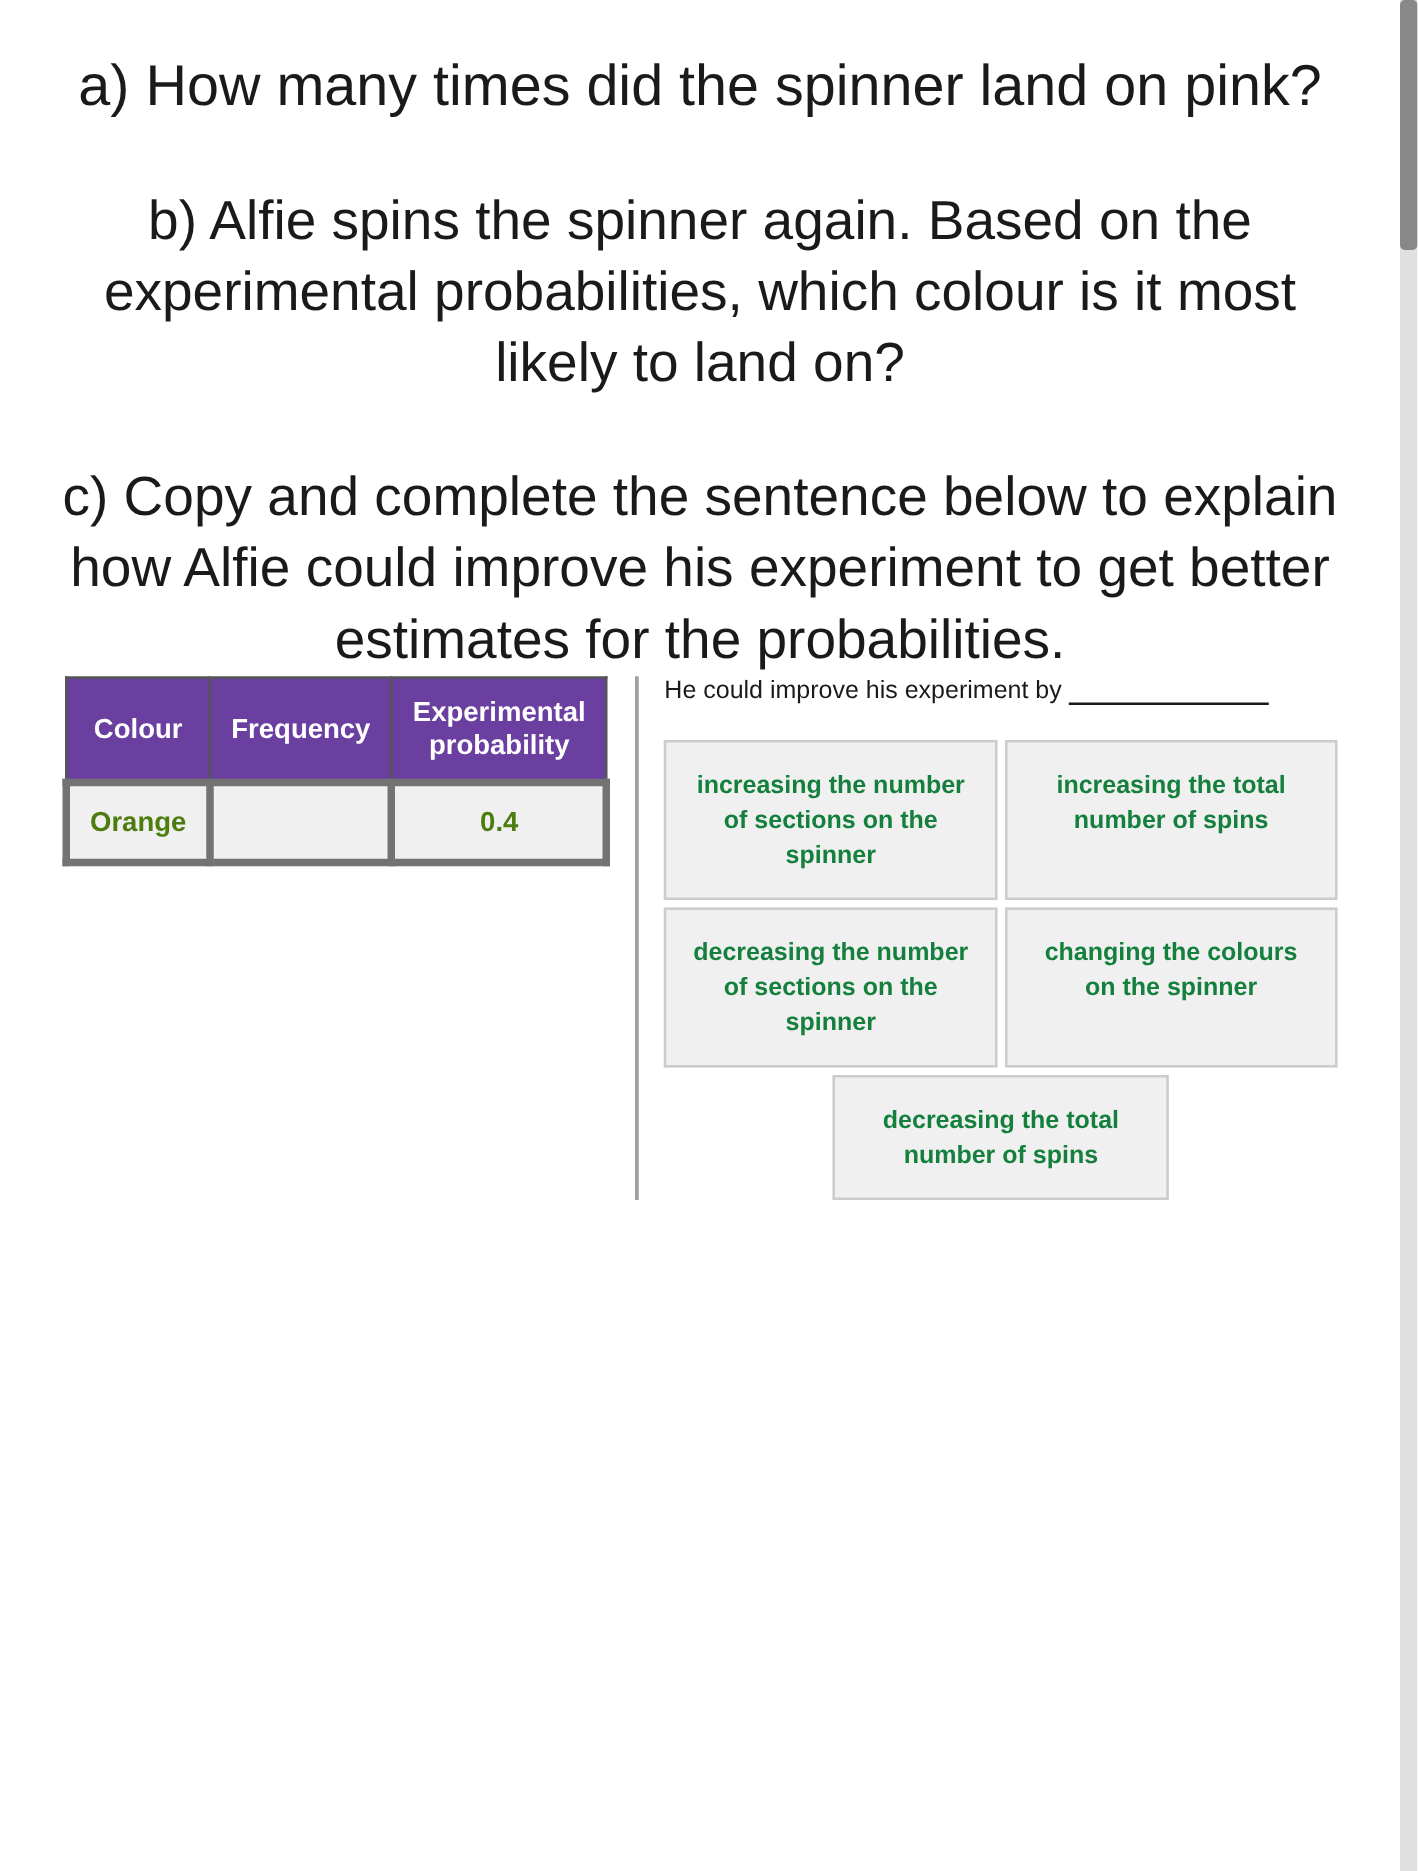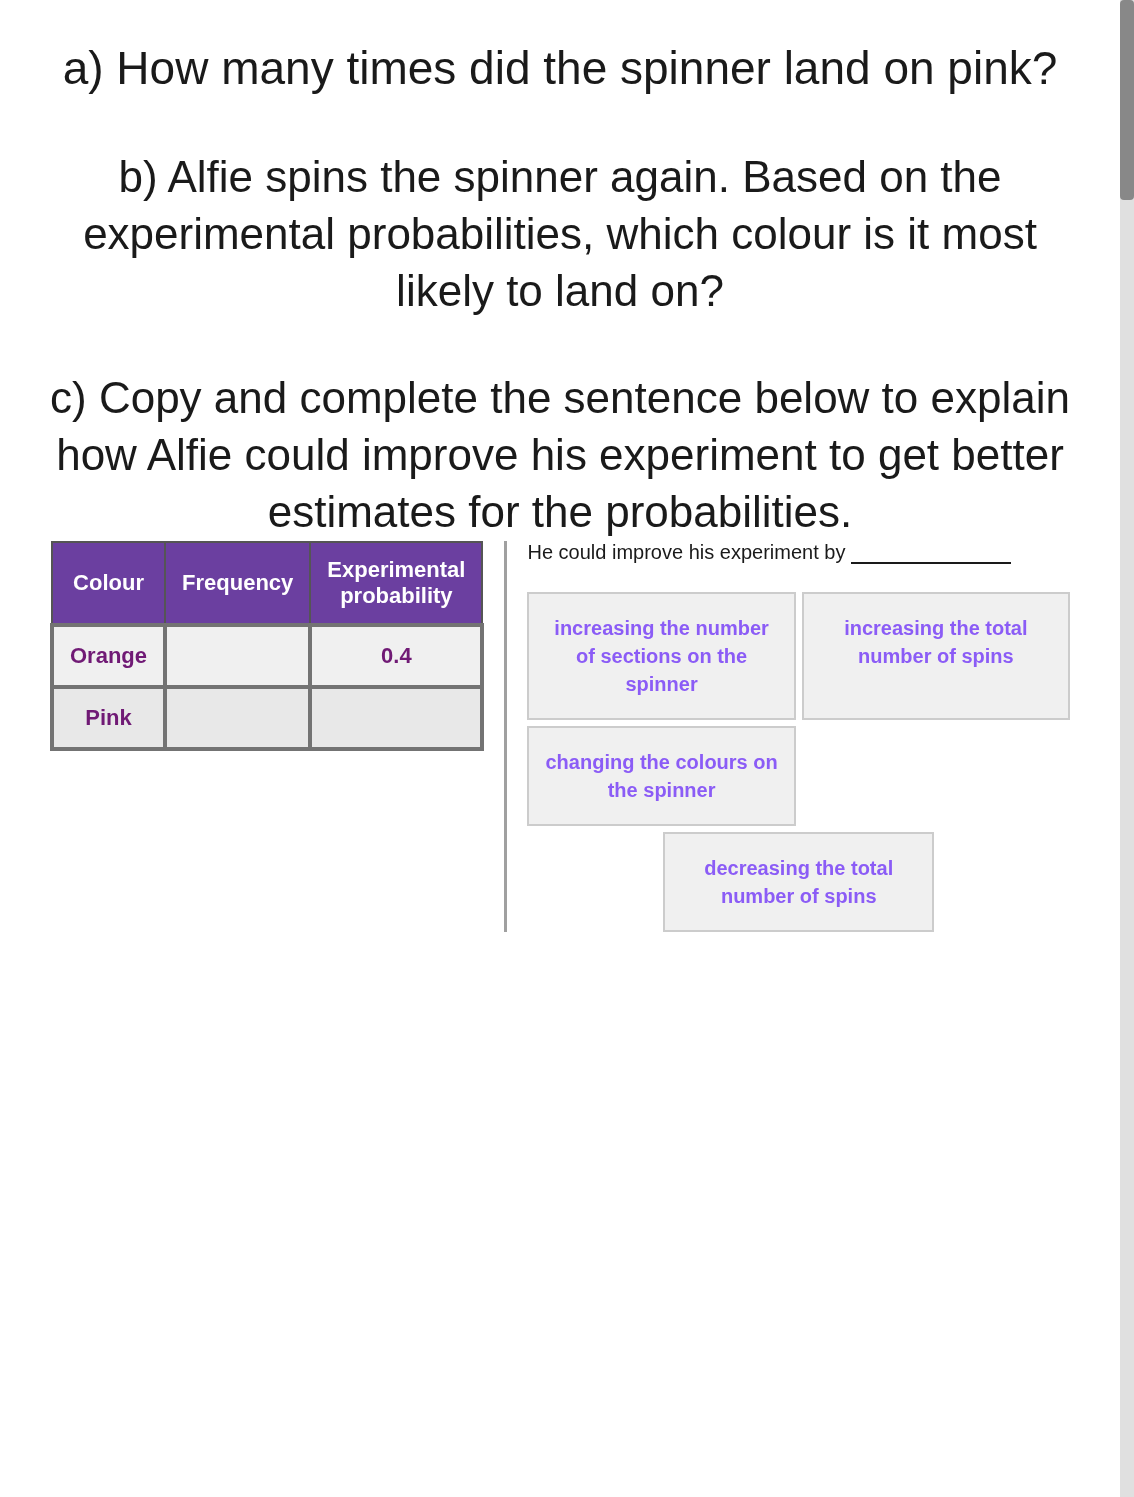--- a/index.html
+++ b/index.html
@@ -88,23 +88,23 @@
       padding: 14px 16px;
       text-align: center;
       font-weight: bold;
       border: 2px solid #555;
     }
 
     table tbody tr td {
       background: #f0f0f0;
       padding: 16px 16px;
       text-align: center;
-      border: 4px solid #737373;
+      border: 6px solid #737373;
       font-weight: bold;
-      color: #701a75;
+      color: #4d7c0f;
     }
 
     table tbody tr:nth-child(even) td {
       background: #e8e8e8;
     }
 
     
     .divider {
       width: 3px;
       background: #a0a0a0;
@@ -137,21 +137,21 @@
       gap: 6px;
     }
 
     .option-cell {
       background: #f0f0f0;
       border: 2px solid #cccccc;
       padding: 20px 16px;
       text-align: center;
       font-size: 20px;
       font-weight: bold;
-      color: #8b5cf6;
+      color: #15803d;
       line-height: 1.4;
     }
 
     .option-cell.span-full {
       grid-column: 1 / -1;
       
       width: 50%;
       margin: 0 auto;
     }
   </style>
@@ -184,44 +184,42 @@
           <th>Frequency</th>
           <th>Experimental probability</th>
         </tr>
       </thead>
       <tbody>
         <tr>
           <td>Orange</td>
           <td></td>
           <td>0.4</td>
         </tr>
-        <tr>
-          <td>Pink</td>
-          <td></td>
-          <td></td>
-        </tr>
       </tbody>
     </table>
   </div>
 
   <div class="divider"></div>
 
   <div class="options-container">
     <div class="options-prompt">
       <span>He could improve his experiment by</span>
       <span class="blank-line"></span>
     </div>
     <div class="options-grid">
       <div class="option-cell">
         <span>increasing the number of sections on the spinner</span>
       </div>
       <div class="option-cell">
         <span>increasing the total number of spins</span>
       </div>
       <div class="option-cell">
+        <span>decreasing the number of sections on the spinner</span>
+      </div>
+      <div class="option-cell">
         <span>changing the colours on the spinner</span>
       </div>
       <div class="option-cell span-full">
         <span>decreasing the total number of spins</span>
       </div>
     </div>
   </div>
 
 </div>
 

